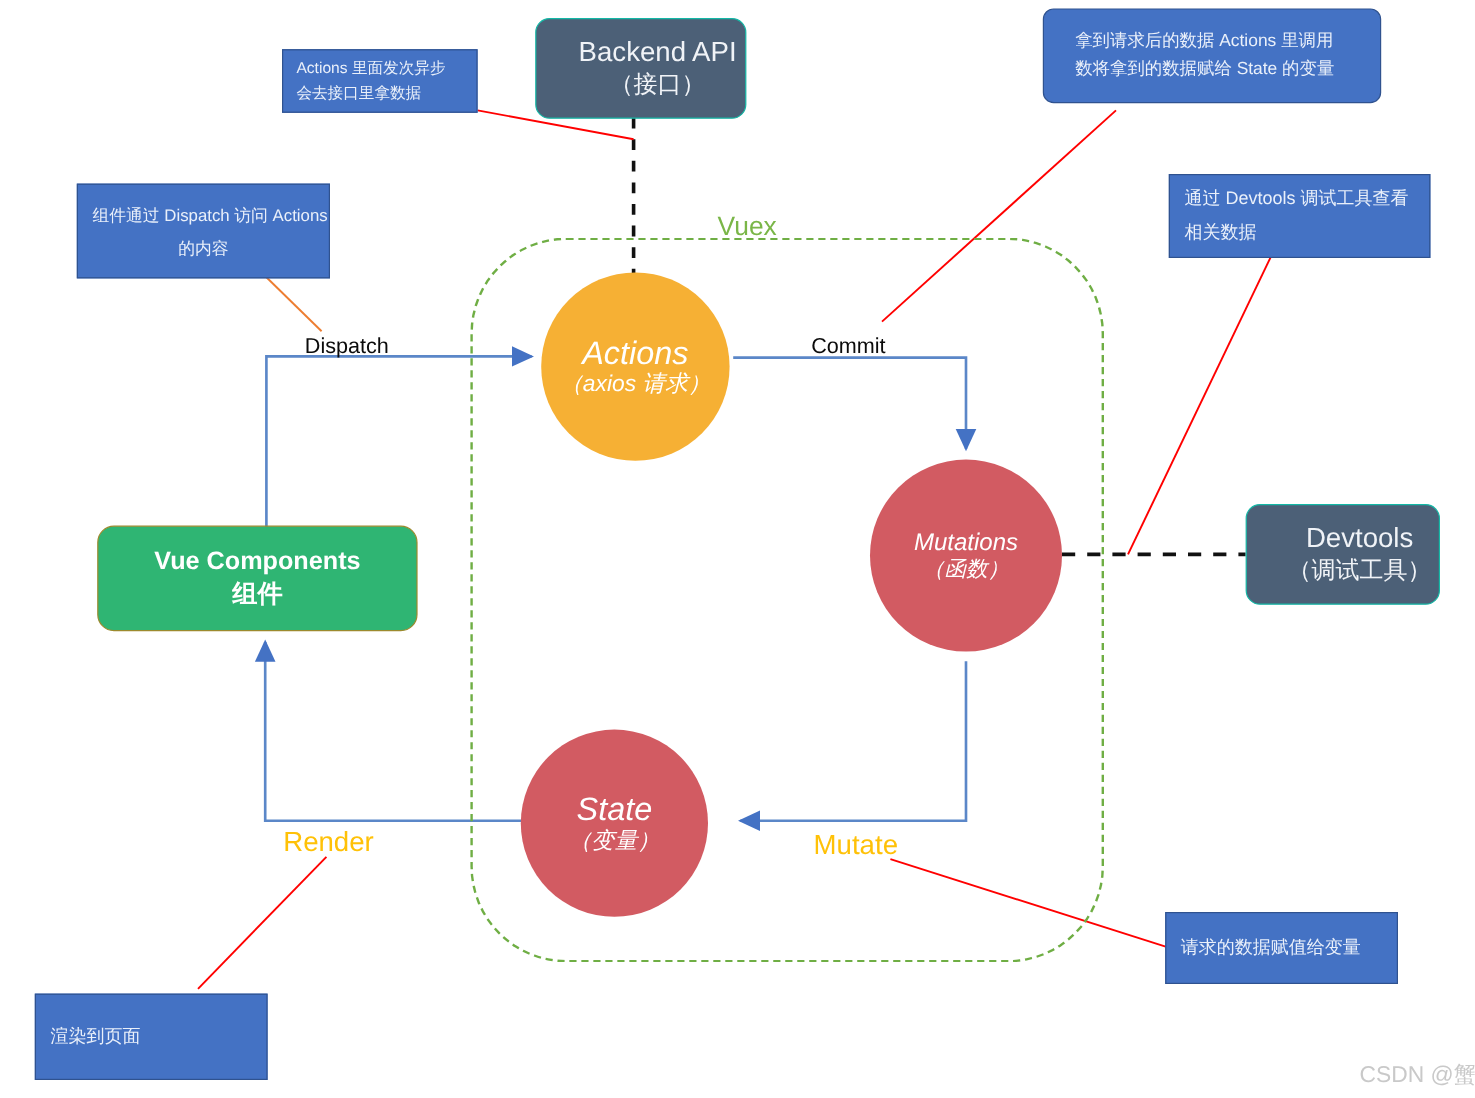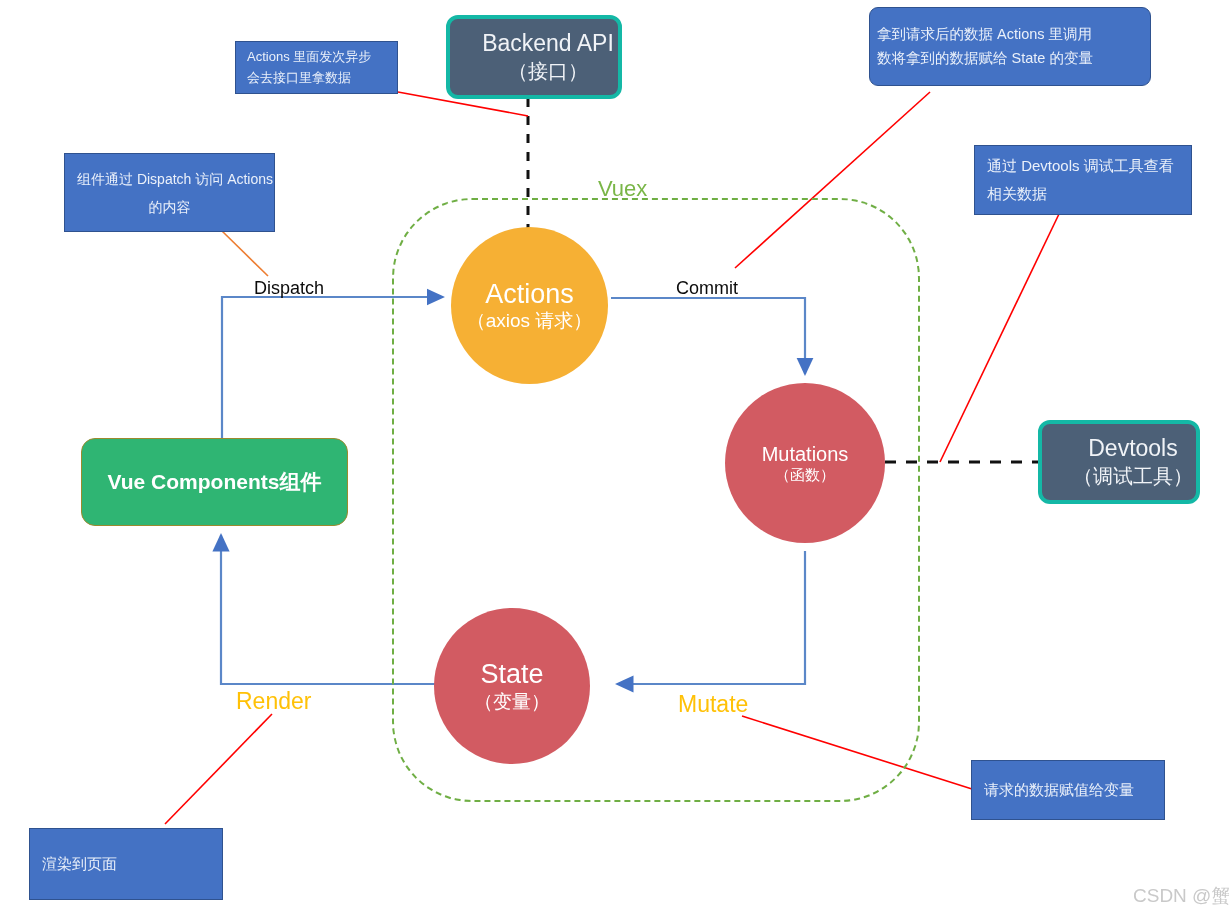--- a/index.html
+++ b/index.html
@@ -38,21 +38,21 @@
     flex-direction: column;
     justify-content: center;
   }
   .note.rounded { border-radius: 9px; }
   .note .line { display: block; white-space: nowrap; }
 
   
   .slate {
     position: absolute;
     background: #4C6077;
-    border: 4px solid #14b8a6;
+    border: 1px solid #14b8a6;
     border-radius: 12px;
     color: #F0F3F7;
     box-sizing: border-box;
     display: flex;
     flex-direction: column;
     align-items: center;
     justify-content: center;
     padding-left: 28px;
   }
   .slate .t1 { font-size: 23px; line-height: 1.28; }
@@ -60,48 +60,50 @@
 
   
   .greenbox {
     position: absolute;
     background: #2FB573;
     border: 1px solid #9C8A2E;
     border-radius: 14px;
     color: #ffffff;
     box-sizing: border-box;
     display: flex;
+    flex-direction: column;
     align-items: center;
     justify-content: center;
     font-weight: bold;
   }
   .greenbox .t1 { font-size: 21px; line-height: 1.35; }
   .greenbox .t2 { font-size: 21px; line-height: 1.35; }
 
   
   .circle {
     position: absolute;
     border-radius: 50%;
     display: flex;
     flex-direction: column;
     align-items: center;
     justify-content: center;
     color: #ffffff;
     box-sizing: border-box;
+    font-style: italic;
   }
   .circle.orange { background: #F6B034; }
   .circle.red { background: #D25B62; }
   .circle .t1 { line-height: 1.2; }
   .circle .t2 { line-height: 1.2; }
   .c-actions .t1 { font-size: 27px; }
   .c-actions .t2 { font-size: 19px; }
   .c-state .t1 { font-size: 27px; }
   .c-state .t2 { font-size: 19px; }
   .c-mutations .t1 { font-size: 20px; }
-  .c-mutations .t2 { font-size: 15px; }
+  .c-mutations .t2 { font-size: 18px; }
 
   
   .edge-label {
     position: absolute;
     white-space: nowrap;
   }
   .edge-label.dark {
     color: #0b0b0b;
     font-weight: normal;
     font-size: 18px;
@@ -209,21 +211,21 @@
   <div class="edge-label dark" style="left:254px; top:278px;">Dispatch</div>
   <div class="edge-label dark" style="left:676px; top:278px;">Commit</div>
   <div class="edge-label gold" style="left:678px; top:691px;">Mutate</div>
   <div class="edge-label gold" style="left:236px; top:688px;">Render</div>
 
   <div class="note" style="left:235px; top:41px; width:163px; height:53px; padding:0 11px; font-size:13px; line-height:1.55;">
     <span class="line">Actions 里面发次异步</span>
     <span class="line">会去接口里拿数据</span>
   </div>
 
-  <div class="note rounded" style="left:869px; top:7px; width:282px; height:79px; padding:0 7px; font-size:14.5px; line-height:1.62;">
+  <div class="note rounded" style="left:869px; top:7px; width:282px; height:79px; padding:0 26px; font-size:14.5px; line-height:1.62;">
     <span class="line">拿到请求后的数据 Actions 里调用</span>
     <span class="line">数将拿到的数据赋给 State 的变量</span>
   </div>
 
   <div class="note" style="left:64px; top:153px; width:211px; height:79px; padding:0 12px; font-size:14px; line-height:2.0; text-align:center;">
     <span class="line">组件通过 Dispatch 访问 Actions</span>
     <span class="line">的内容</span>
   </div>
 
   <div class="note" style="left:974px; top:145px; width:218px; height:70px; padding:12px 12px; font-size:15px; line-height:1.85;">

